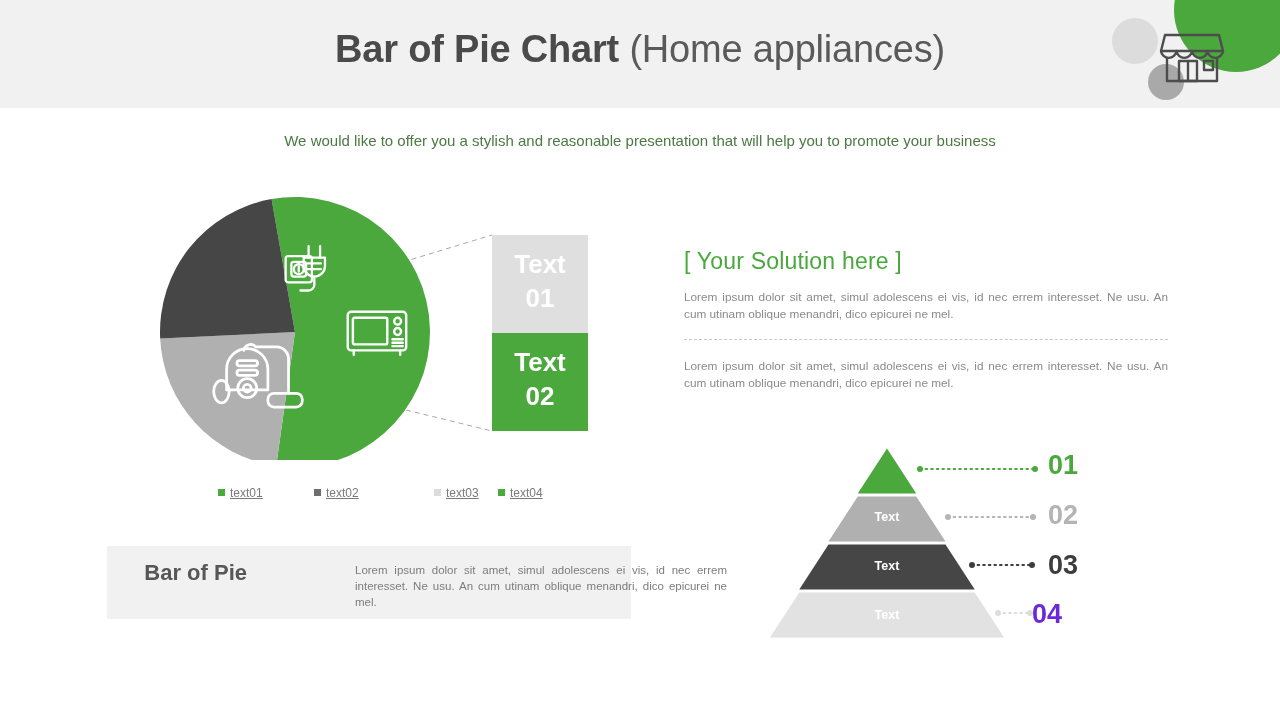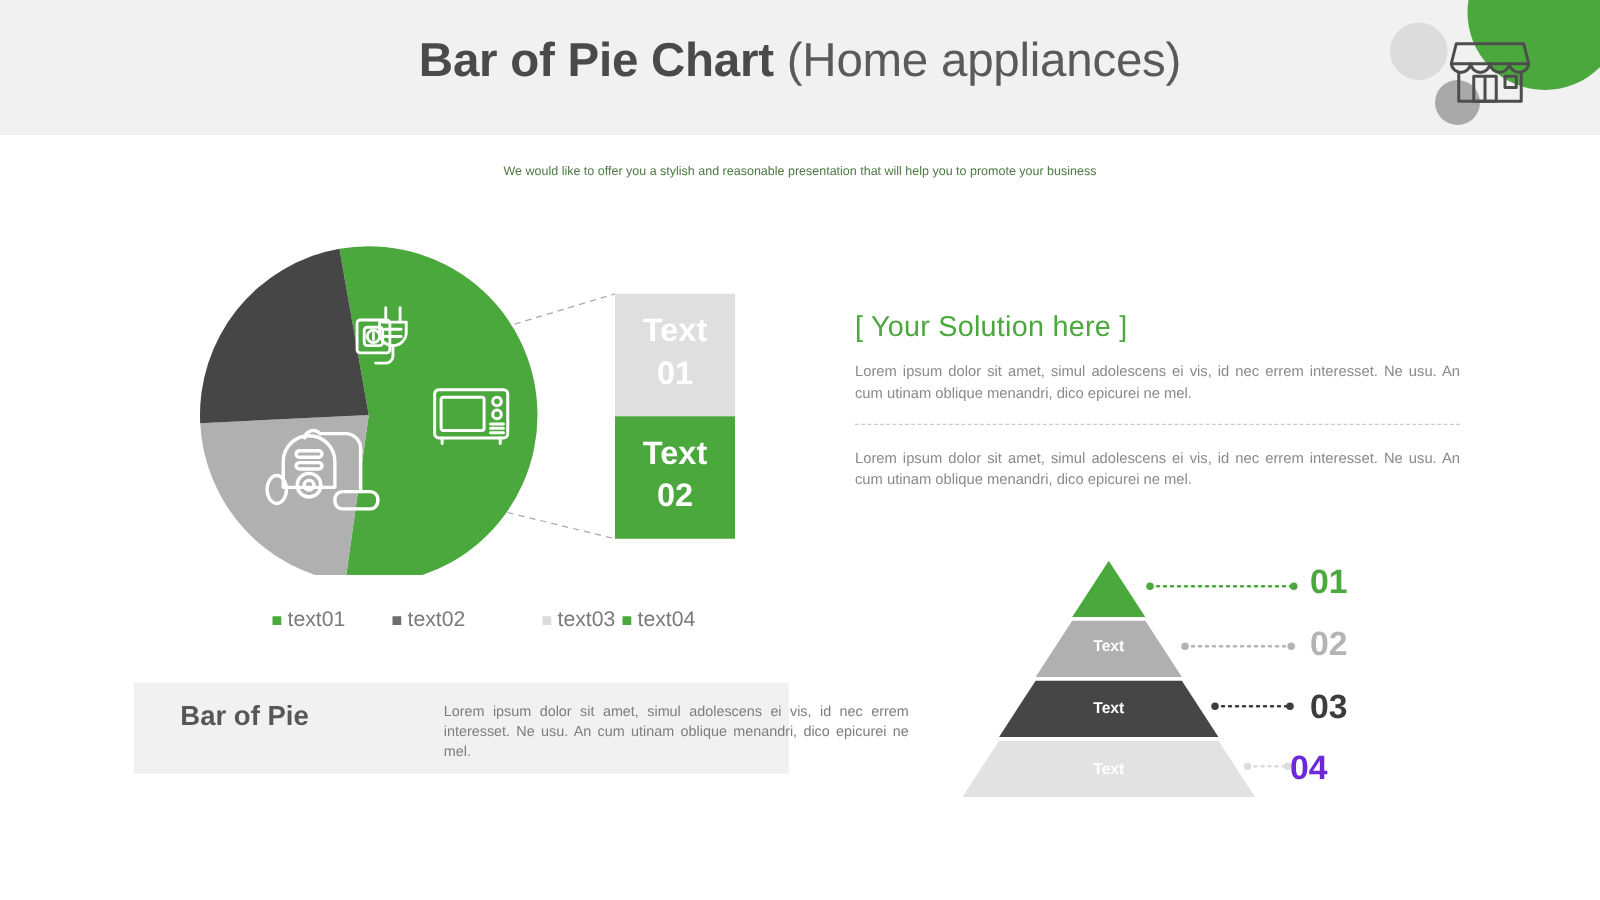--- a/index.html
+++ b/index.html
@@ -21,27 +21,27 @@
 
   .deco{position:absolute;right:0;top:0;width:180px;height:108px;}
   .deco-green{position:absolute;right:-18px;top:-52px;width:124px;height:124px;border-radius:50%;background:#4aa83d;}
   .deco-circle-lg{position:absolute;left:12px;top:18px;width:46px;height:46px;border-radius:50%;background:#dcdcdc;}
   .deco-circle-sm{position:absolute;left:48px;top:64px;width:36px;height:36px;border-radius:50%;background:#a9a9a9;}
   .deco-shop{position:absolute;left:57px;top:19px;}
 
   
   .subtitle{
     position:absolute;left:0;top:132px;width:1280px;text-align:center;
-    font-size:10px;color:#4c7a43;
+    font-size:15px;color:#4c7a43;
   }
 
   
   .pie-wrap{position:absolute;left:150px;top:190px;width:470px;height:270px;}
   .legend{position:absolute;left:150px;top:486px;width:470px;height:20px;}
-  .legend-item{position:absolute;top:0;font-size:17px;color:#7a7a7a;white-space:nowrap;}
+  .legend-item{position:absolute;top:0;font-size:12px;color:#7a7a7a;white-space:nowrap;text-decoration:underline;}
   .legend-item .sw{display:inline-block;width:7px;height:7px;margin-right:5px;vertical-align:1px;}
   .lg0{left:68px;} .lg1{left:164px;} .lg2{left:258px;margin-left:26px;} .lg3{left:348px;}
 
   
   .botbox{position:absolute;left:107px;top:546px;width:524px;height:73px;background:#f1f1f1;}
   .botbox-title{
     position:absolute;left:18px;top:14px;width:122px;text-align:right;
     font-size:22px;font-weight:bold;color:#575757;line-height:26px;
   }
   .botbox-text{

